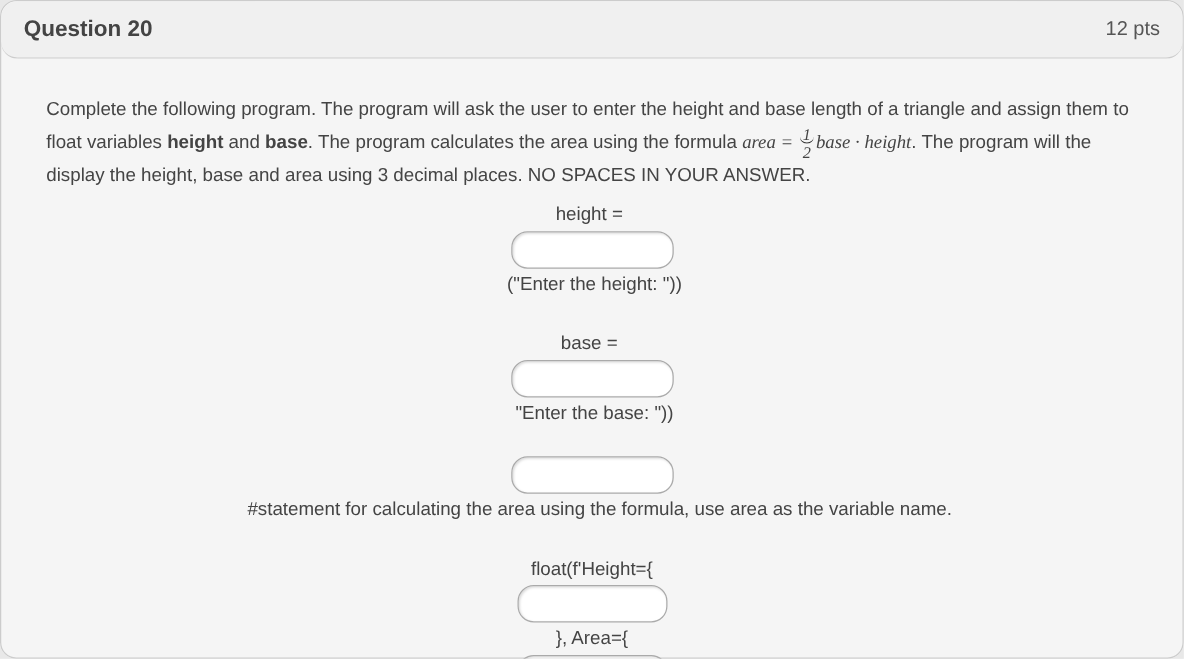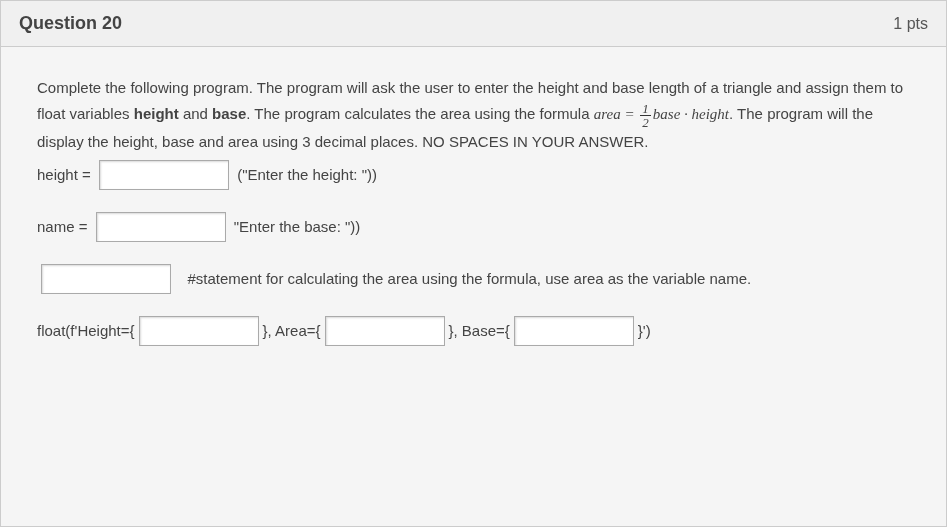--- a/index.html
+++ b/index.html
@@ -1,15 +1,15 @@
 <!DOCTYPE html>
 <html><head>
   <meta charset="utf-8">
   <style>
-    * { box-sizing: border-box; margin: 0; padding: 0; }
+    * { box-sizing: border-box; margin: 0; padding: 0; border-radius: 13px; }
     body {
       font-family: "Segoe UI", Tahoma, Geneva, Verdana, sans-serif;
       background: #e8e8e8;
       width: 947px;
       height: 527px;
       overflow: hidden;
       color: #333;
     }
     .question-container {
       background: #f5f5f5;
@@ -59,20 +59,21 @@
     }
     .frac .num { display: block; border-bottom: 1px solid #333; padding: 0 2px; }
     .frac .den { display: block; padding: 0 2px; }
     .code-line {
       display: flex;
       align-items: center;
       flex-wrap: wrap;
       margin-bottom: 22px;
       font-size: 15px;
       color: #444;
+      flex-direction: column;
     }
     .code-line .text { white-space: pre; }
     input.blank {
       border: 1px solid #aaa;
       background: #fff;
       height: 30px;
       padding: 2px 6px;
       font-size: 14px;
       margin: 0 4px;
       box-shadow: inset 1px 1px 2px rgba(0,0,0,0.15);
@@ -80,37 +81,37 @@
     .w-med { width: 130px; }
     .w-wide { width: 130px; }
     .w-small { width: 120px; }
   </style>
 </head>
 <body>
 
 <div class="question-container">
   <div class="question-header">
     <div class="question-title">Question 20</div>
-    <div class="question-points">1 pts</div>
+    <div class="question-points">12 pts</div>
   </div>
 
   <div class="question-body">
 
     <div class="instructions">
       <span>Complete the following program. The program will ask the user to enter the height and base length of a triangle and assign them to float variables </span><b>height</b><span> and </span><b>base</b><span>. The program calculates the area using the formula </span><span class="formula"><span>area</span><span> = </span><span class="frac"><span class="num">1</span><span class="den">2</span></span><span>base</span><span> · </span><span>height</span></span><span>. The program will the display the height, base and area using 3 decimal places.  </span><span>NO SPACES IN YOUR ANSWER.</span>
     </div>
 
     <div class="code-line">
       <span class="text">height = </span>
       <input class="blank w-med" type="text" style="">
       <span class="text"> ("Enter the height: "))</span>
     </div>
 
     <div class="code-line">
-      <span class="text">name = </span>
+      <span class="text">base = </span>
       <input class="blank w-med" type="text" style="">
       <span class="text"> "Enter the base: "))</span>
     </div>
 
     <div class="code-line">
       <input class="blank w-wide" type="text" style="">
       <span class="text">   #statement for calculating the area using the formula, use area as the variable name.</span>
     </div>
 
     <div class="code-line">

